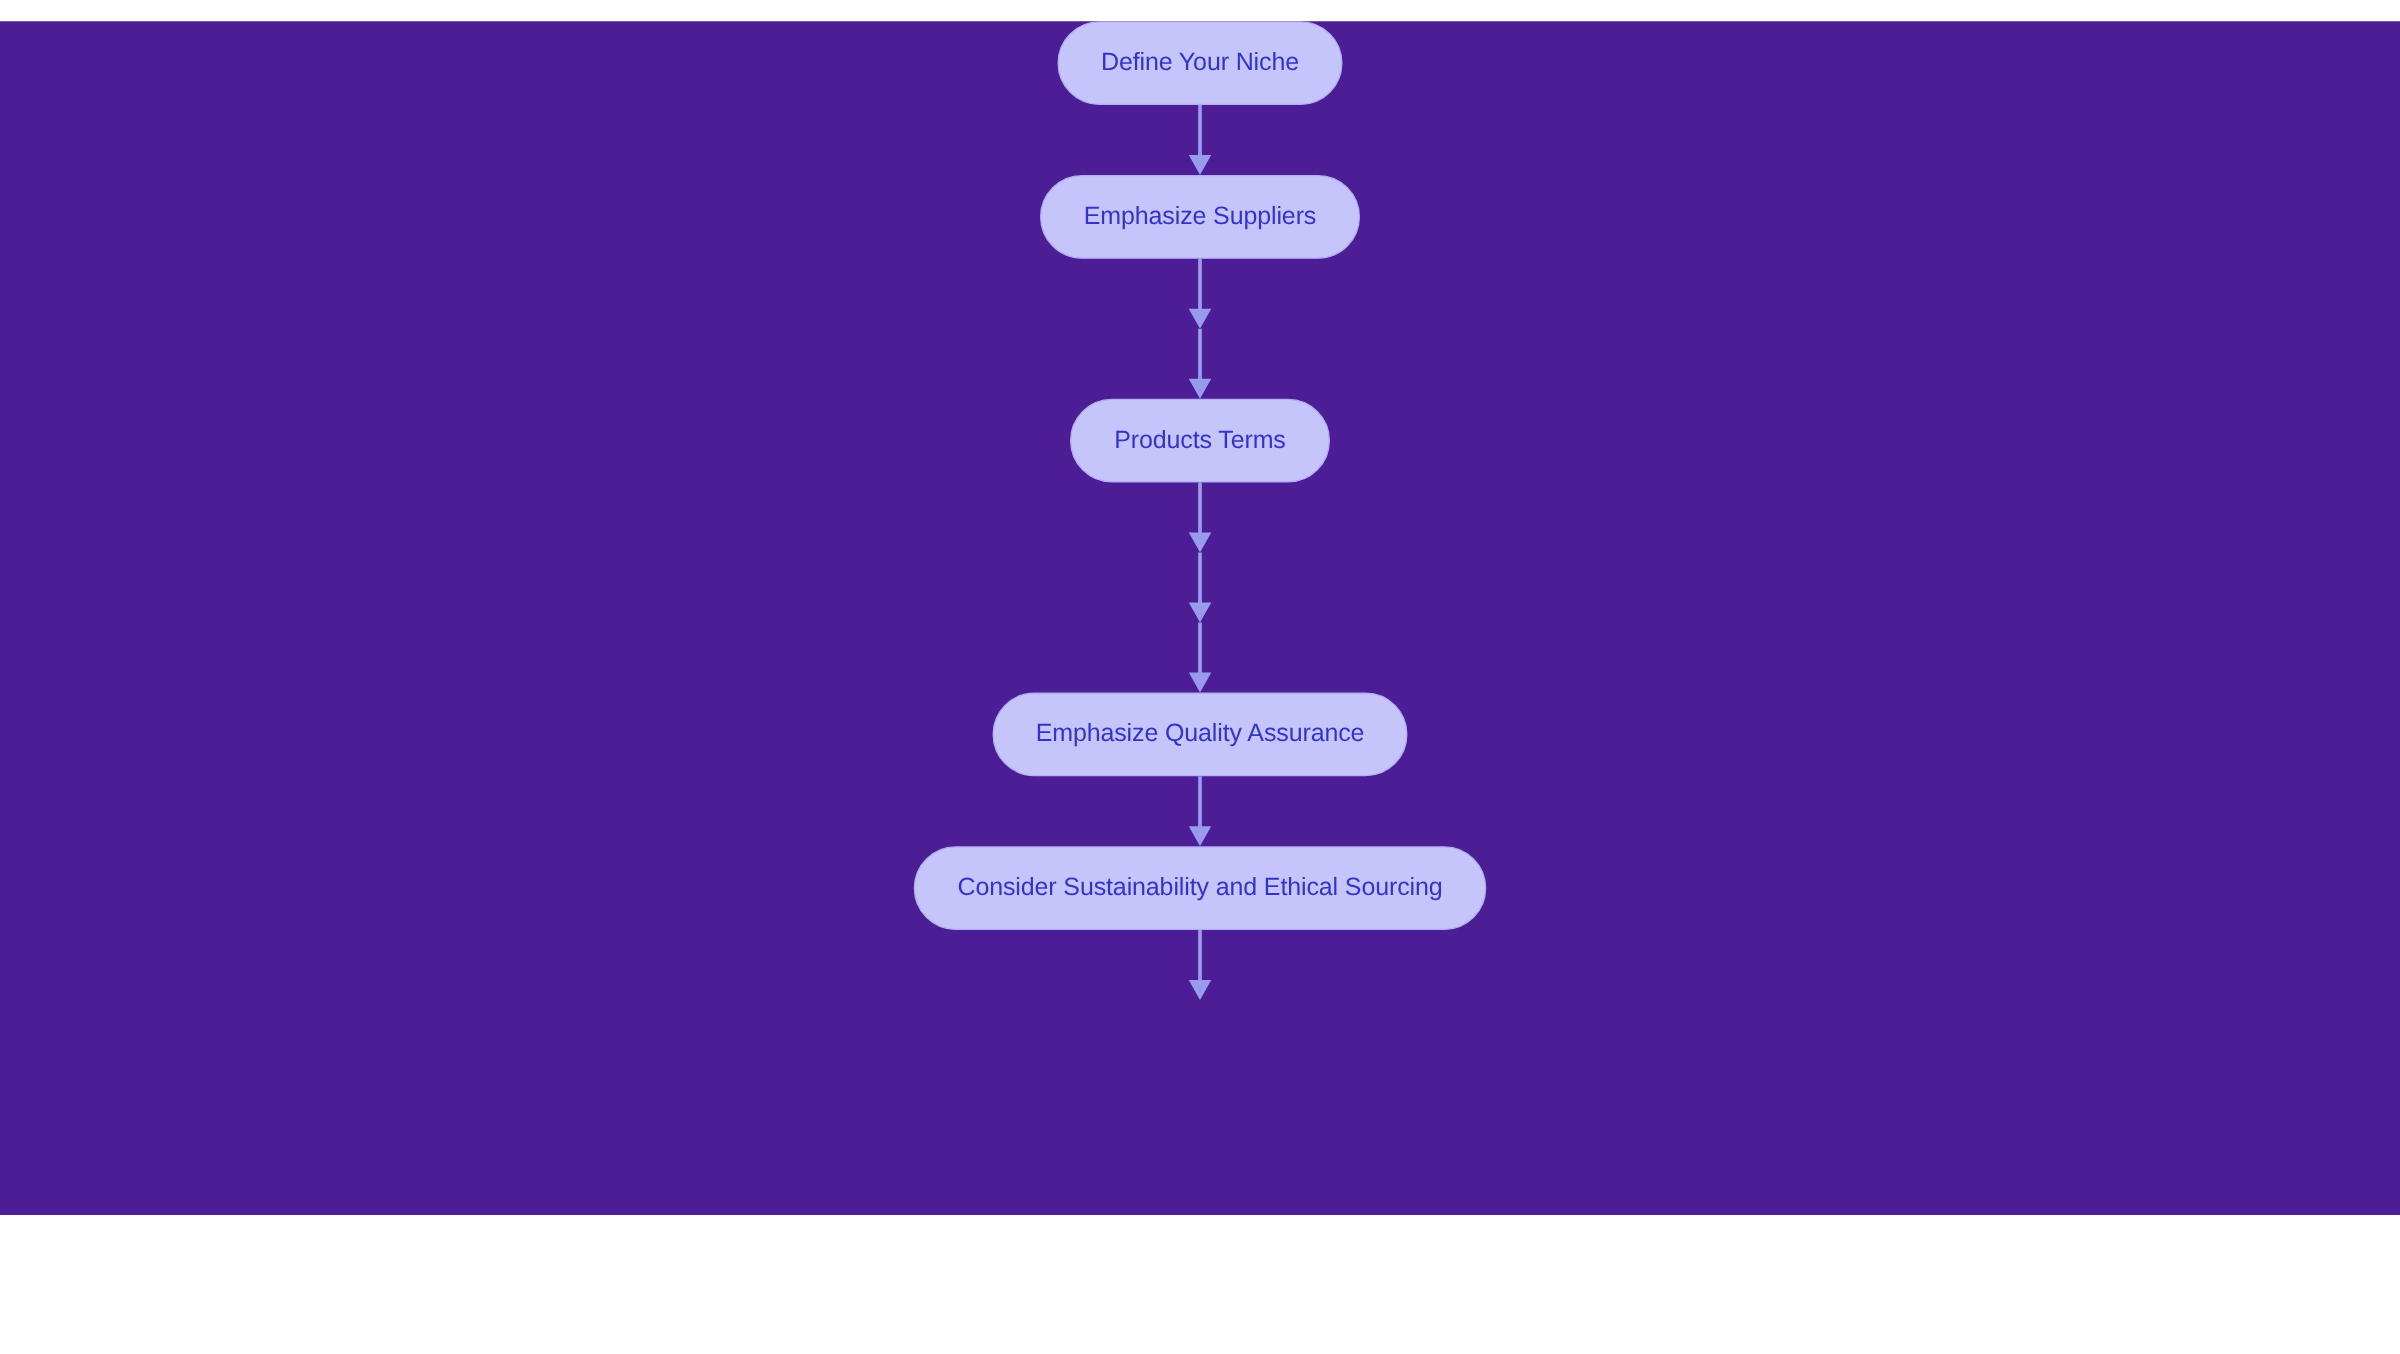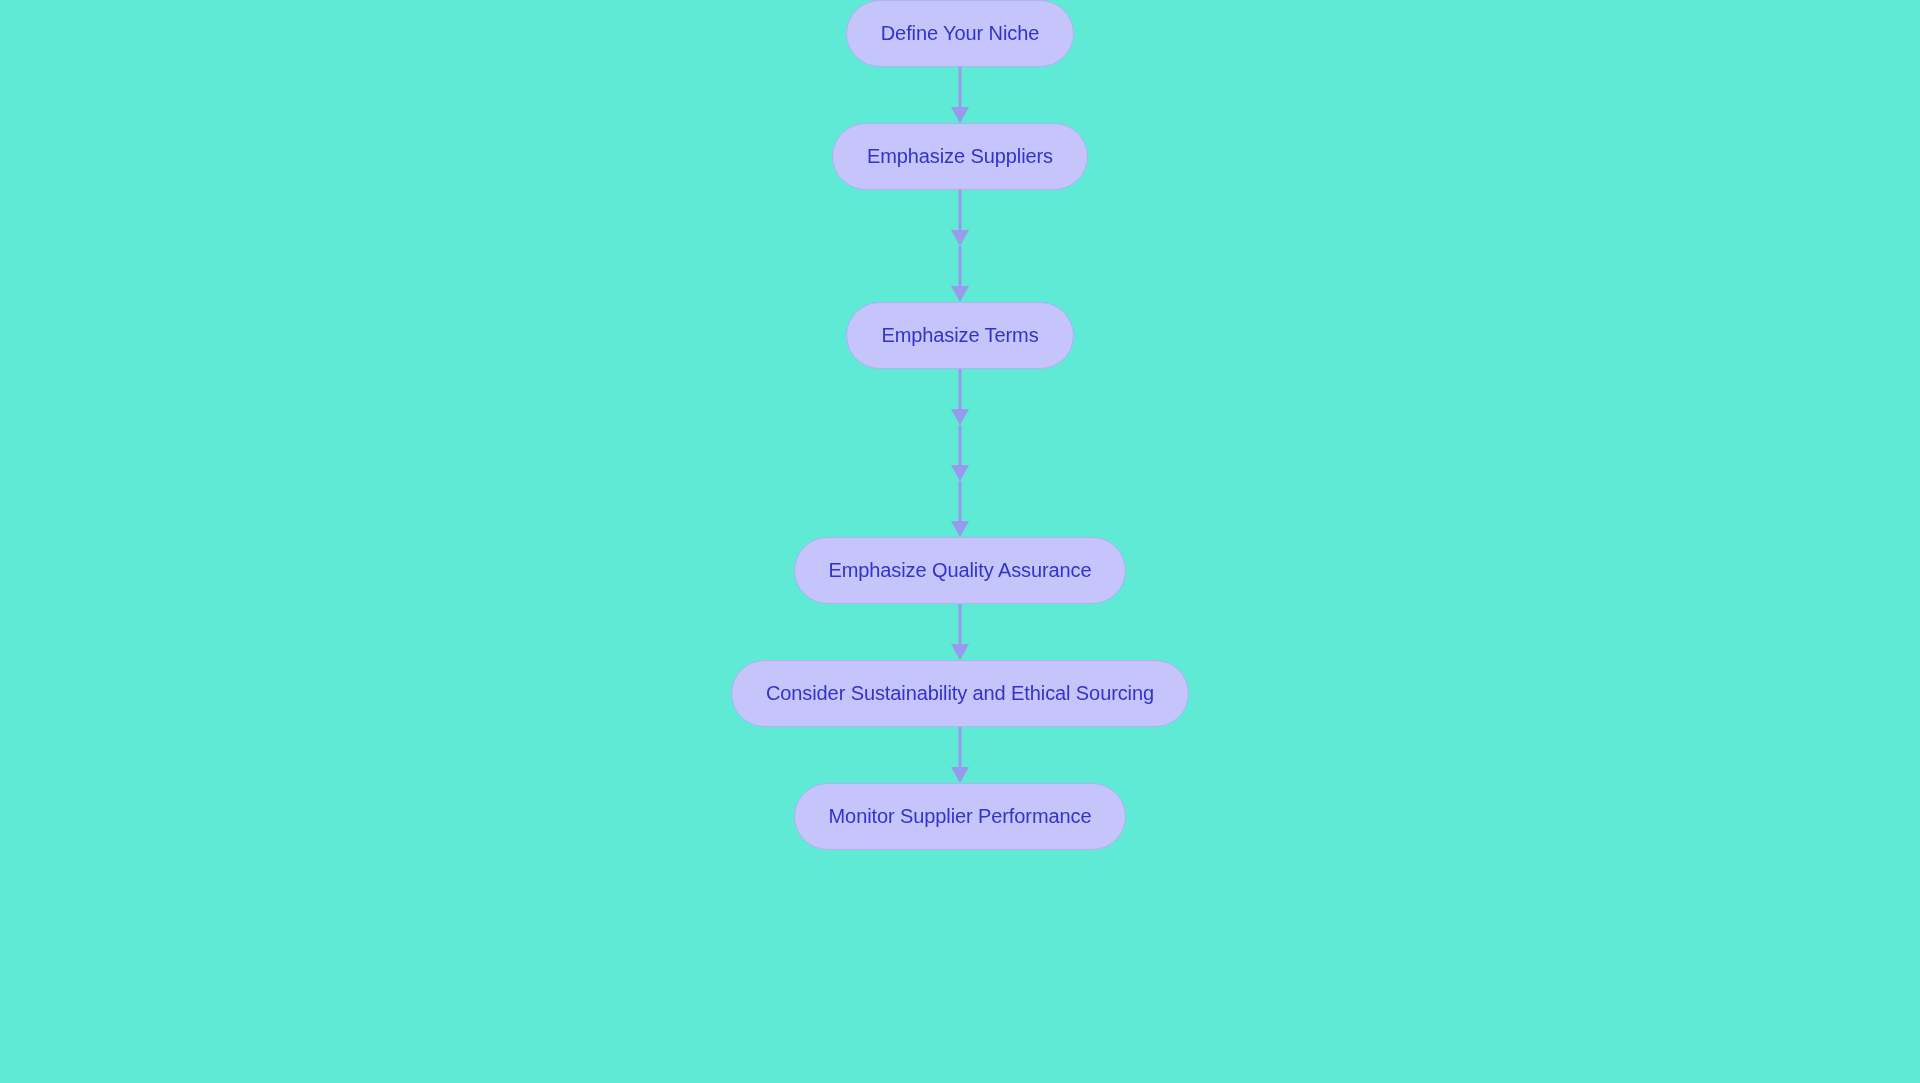--- a/index.html
+++ b/index.html
@@ -10,22 +10,23 @@
   body {
     width: 1920px;
     height: 1083px;
     font-family: "Liberation Sans", sans-serif;
     overflow: hidden;
   }
 
   #flowchart {
     position: relative;
     width: 1920px;
-    height: 1083px;
-    background: #5eead4;
+    height: 955px;
+    background: #4c1d95;
+    margin-top: 17px;
   }
 
   .flow-column {
     position: absolute;
     left: 0;
     top: 0;
     width: 1920px;
     height: 1083px;
     display: flex;
     flex-direction: column;
@@ -102,21 +103,21 @@
       <div class="head"></div>
     </div>
 
 
     <div class="connector">
       <div class="stem"></div>
       <div class="head"></div>
     </div>
 
     <div class="node">
-      <span>Emphasize Terms</span>
+      <span>Products Terms</span>
     </div>
 
     <div class="connector">
       <div class="stem"></div>
       <div class="head"></div>
     </div>
 
 
     <div class="connector">
       <div class="stem"></div>
@@ -140,18 +141,15 @@
 
     <div class="node">
       <span>Consider Sustainability and Ethical Sourcing</span>
     </div>
 
     <div class="connector">
       <div class="stem"></div>
       <div class="head"></div>
     </div>
 
-    <div class="node">
-      <span>Monitor Supplier Performance</span>
-    </div>
 
   </div>
 </div>
 
 </body></html>

